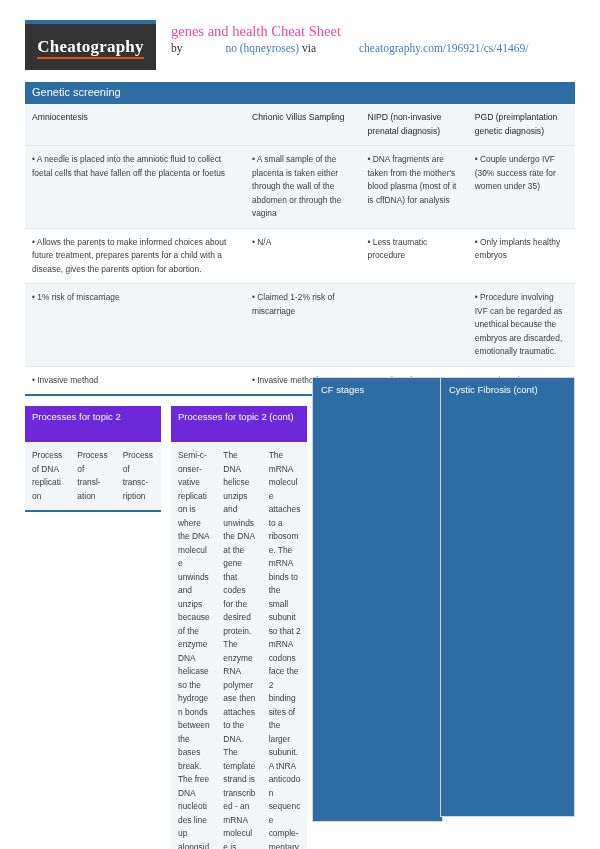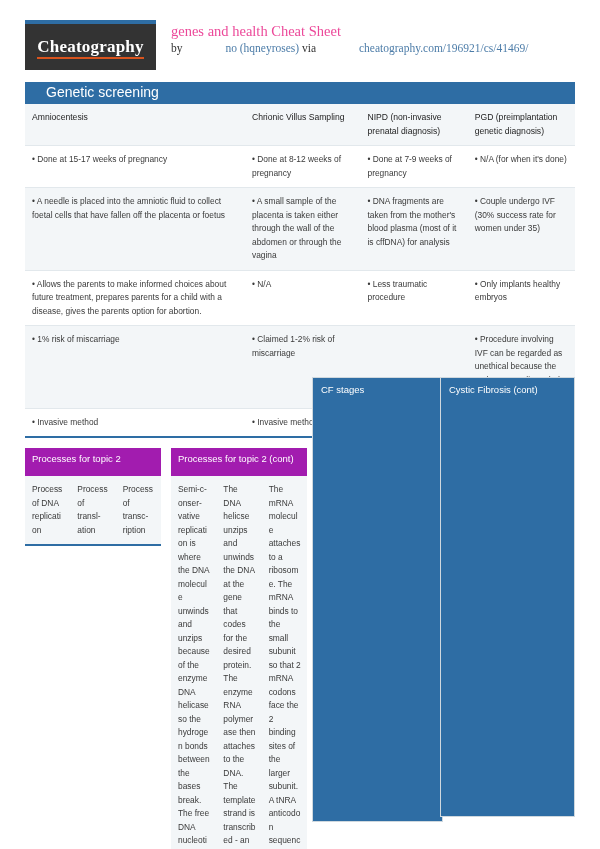--- a/index.html
+++ b/index.html
@@ -81,22 +81,22 @@
     border-collapse: collapse;
     table-layout: fixed;
   }
   .cs-block {
     margin-bottom: 10px;
     border-bottom: 2px solid #2e6da4;
   }
   .cs-head {
     background: #2e6da4;
     color: #ffffff;
-    font-size: 14px;
-    padding: 5px 7px 6px 21px;
+    font-size: 11px;
+    padding: 5px 7px 6px 7px;
     line-height: 11px;
     font-weight: normal;
     text-align: left;
   }
   .cs-cell {
     font-size: 8.4px;
     line-height: 13.5px;
     padding: 7px 7px 7px 7px;
     vertical-align: top;
     color: #3a3a3a;
@@ -124,24 +124,24 @@
   }
   .col {
     width: 136px;
     flex: 0 0 136px;
   }
   .mini-block {
     border-bottom: 2px solid #2e6da4;
     margin-bottom: 10px;
   }
   .mini-head {
-    background: #a21caf;
+    background: #6d28d9;
     color: #fff;
     font-size: 9.5px;
-    padding: 5px 7px 12px 7px;
+    padding: 5px 7px 20px 7px;
     line-height: 11px;
   }
   .mini-body {
     display: flex;
     background: #ffffff;
   }
   .mini-body.alt { background: #f3f6f8; }
   .mini-cellcol {
     flex: 1 1 0;
     font-size: 8.4px;
@@ -208,26 +208,20 @@
           <th class="cs-head" colspan="4">Genetic screening</th>
         </tr>
         <tr class="row-alt">
           <th class="cs-cell hdr">Amniocentesis</th>
           <th class="cs-cell hdr">Chrionic Villus Sampling</th>
           <th class="cs-cell hdr">NIPD (non-invasive prenatal diagnosis)</th>
           <th class="cs-cell hdr">PGD (preimplantation genetic diagnosis)</th>
         </tr>
       </thead>
       <tbody>
-        <tr class="row-plain rowline">
-          <td class="cs-cell">• Done at 15-17 weeks of pregnancy</td>
-          <td class="cs-cell">• Done at 8-12 weeks of pregnancy</td>
-          <td class="cs-cell">• Done at 7-9 weeks of pregnancy</td>
-          <td class="cs-cell">• N/A (for when it's done)</td>
-        </tr>
         <tr class="row-alt rowline">
           <td class="cs-cell">• A needle is placed into the amniotic fluid to collect foetal cells that have fallen off the placenta or foetus</td>
           <td class="cs-cell">• A small sample of the placenta is taken either through the wall of the abdomen or through the vagina</td>
           <td class="cs-cell">• DNA fragments are taken from the mother's blood plasma (most of it is cffDNA) for analysis</td>
           <td class="cs-cell">• Couple undergo IVF (30% success rate for women under 35)</td>
         </tr>
         <tr class="row-plain rowline">
           <td class="cs-cell">• Allows the parents to make informed choices about future treatment, prepares parents for a child with a disease, gives the parents option for abortion.</td>
           <td class="cs-cell">• N/A</td>
           <td class="cs-cell">• Less traumatic procedure</td>

